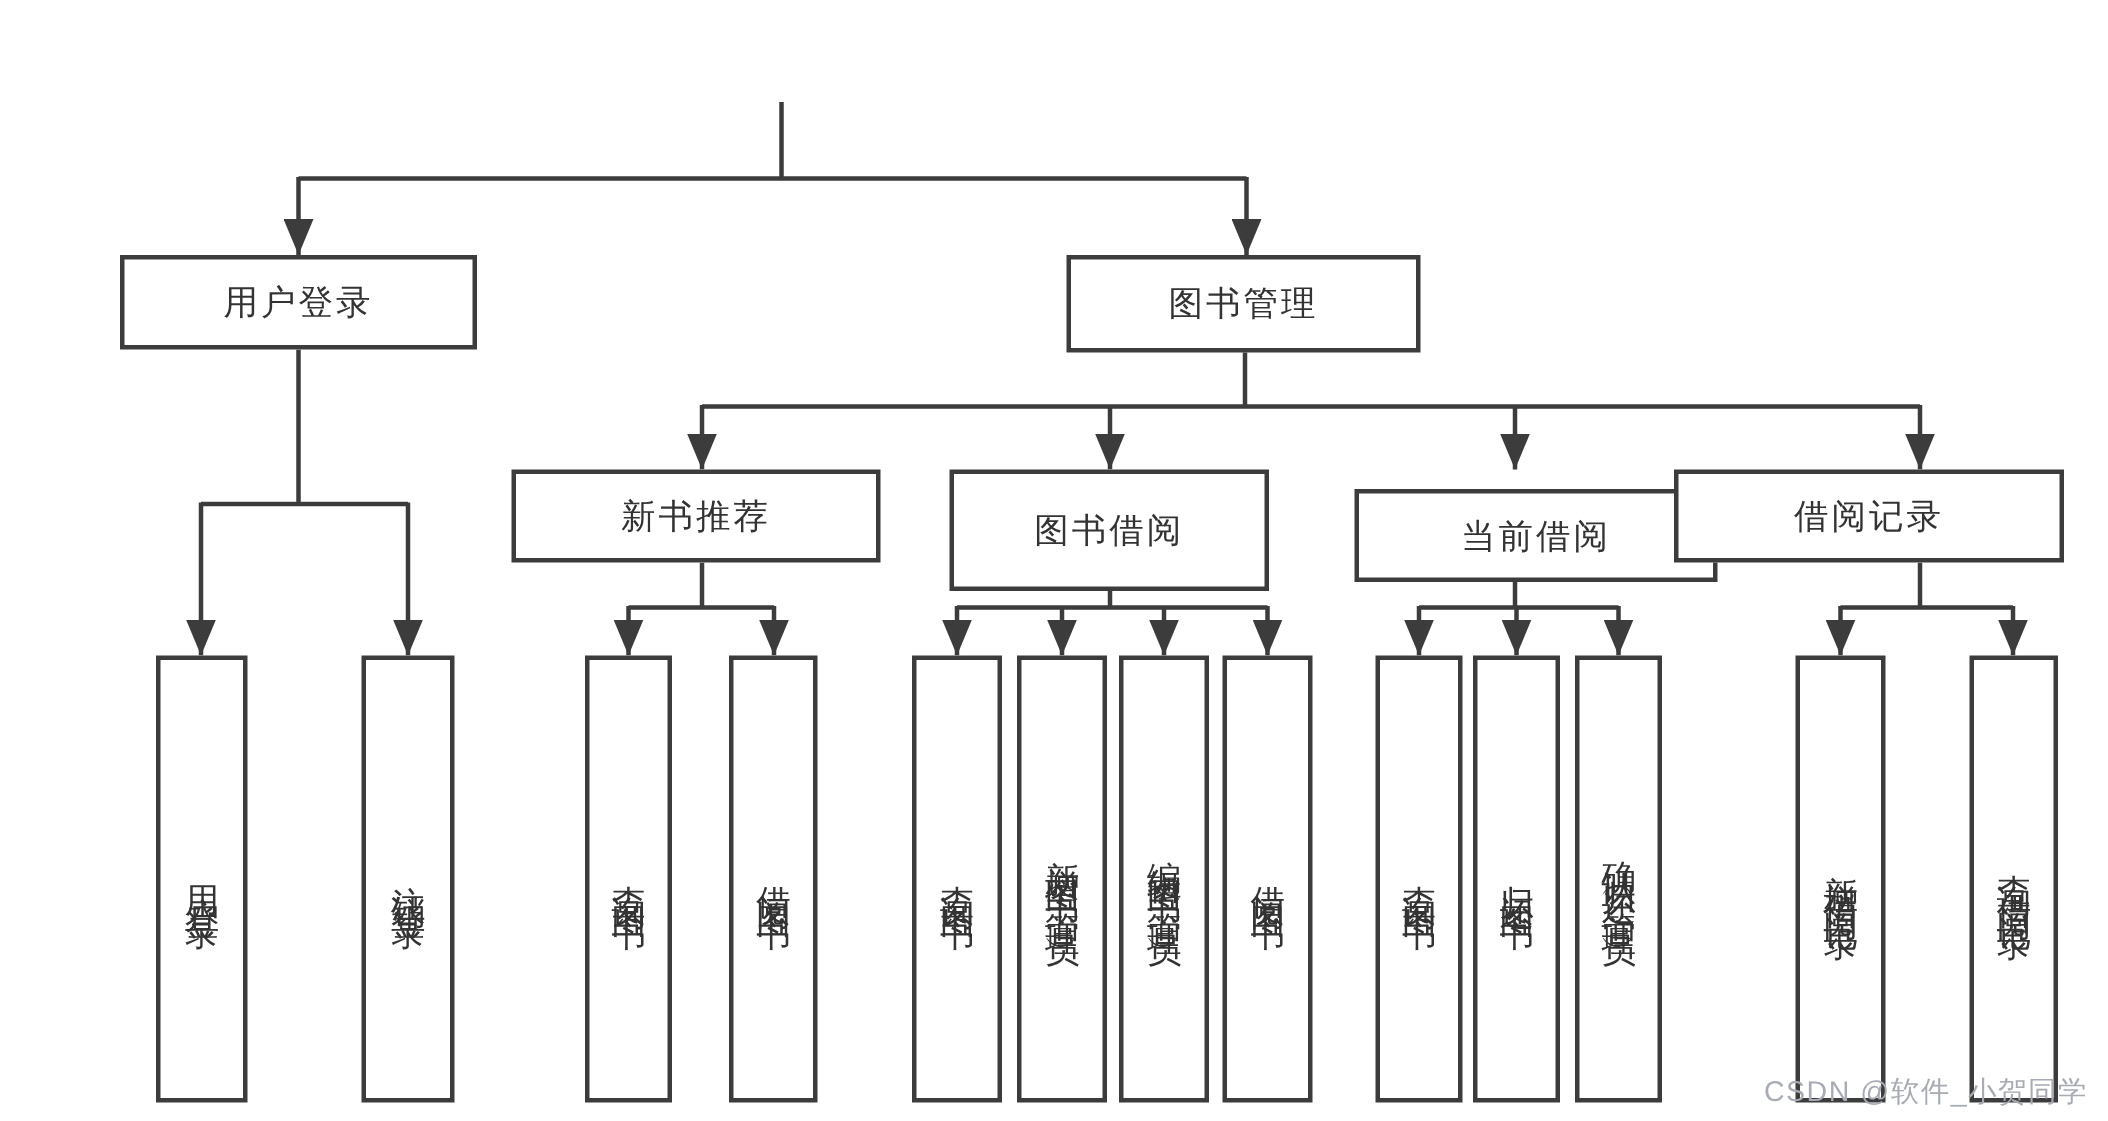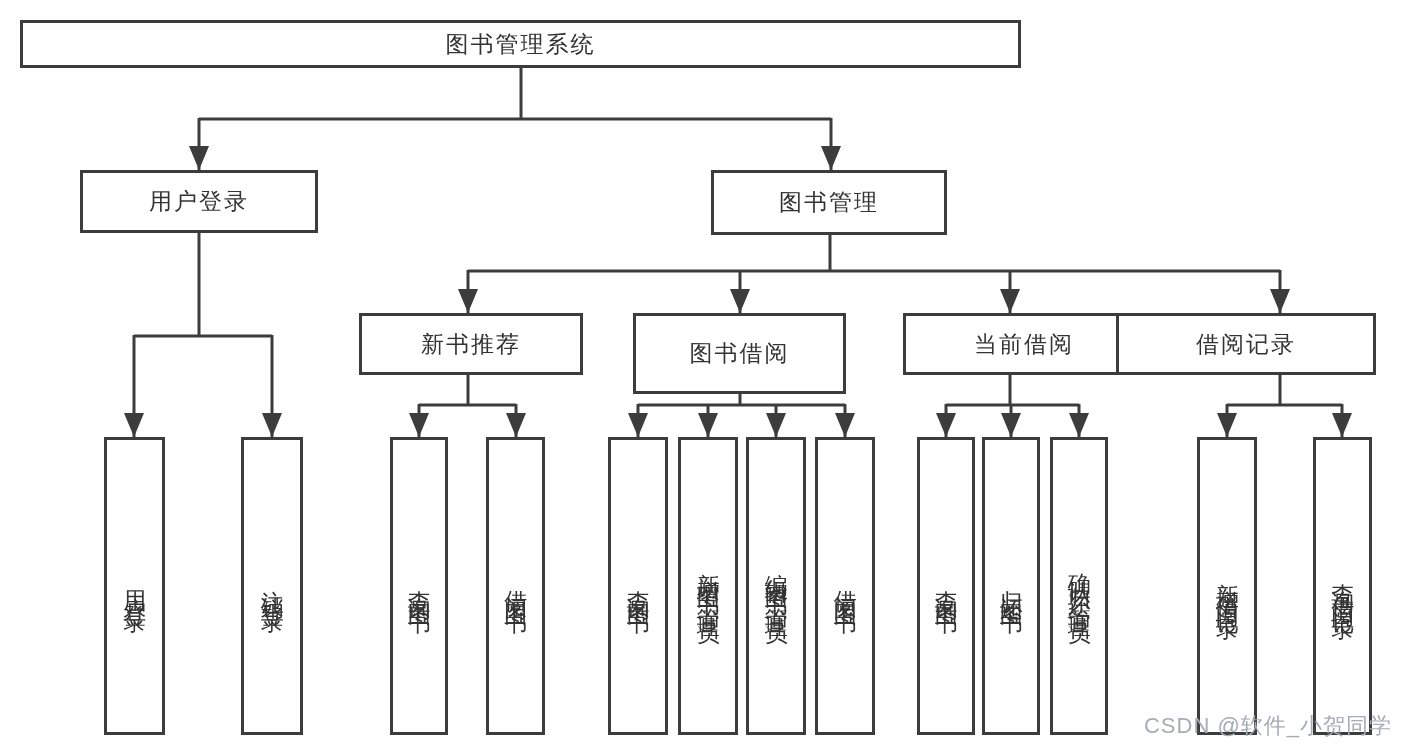--- a/index.html
+++ b/index.html
@@ -32,21 +32,21 @@
   .vnode .vlabel{
     writing-mode:vertical-rl;
     font-size:23px;
     letter-spacing:7px;
     line-height:1.1;
     white-space:nowrap;
   }
   .watermark{
     position:absolute;
     right:13px;bottom:6px;
-    font-size:22px;
+    font-size:19px;
     color:var(--watermark);
     letter-spacing:1px;
     z-index:5;
     white-space:nowrap;
   }
 </style>
 </head>
 <body>
 
 <div class="stage">
@@ -92,38 +92,35 @@
     <path class="cline" d="M946,404 V437" marker-end="url(#arrowhead)"></path>
     <path class="cline" d="M1011,404 V437" marker-end="url(#arrowhead)"></path>
     <path class="cline" d="M1079,404 V437" marker-end="url(#arrowhead)"></path>
 
     <path class="cline" d="M1280,375 V405"></path>
     <path class="cline" d="M1227,405 H1342"></path>
     <path class="cline" d="M1227,404 V437" marker-end="url(#arrowhead)"></path>
     <path class="cline" d="M1342,404 V437" marker-end="url(#arrowhead)"></path>
   </svg>
 
-  <div class="node hnode" style="left:20px;top:20px;width:1001px;height:48px">
-    <span>图书管理系统</span>
-  </div>
 
   <div class="node hnode" style="left:80px;top:170px;width:238px;height:63px">
     <span>用户登录</span>
   </div>
   <div class="node hnode" style="left:711px;top:170px;width:236px;height:65px">
     <span>图书管理</span>
   </div>
 
-  <div class="node hnode" style="left:359px;top:313px;width:224px;height:62px">
+  <div class="node hnode" style="left:341px;top:313px;width:246px;height:62px">
     <span>新书推荐</span>
   </div>
   <div class="node hnode" style="left:633px;top:313px;width:213px;height:81px">
     <span>图书借阅</span>
   </div>
-  <div class="node hnode" style="left:903px;top:313px;width:242px;height:62px">
+  <div class="node hnode" style="left:903px;top:326px;width:242px;height:62px">
     <span>当前借阅</span>
   </div>
   <div class="node hnode" style="left:1116px;top:313px;width:260px;height:62px">
     <span>借阅记录</span>
   </div>
 
   <div class="node vnode" style="left:104px;top:437px;width:61px;height:298px">
     <span class="vlabel">用户登录</span>
   </div>
   <div class="node vnode" style="left:241px;top:437px;width:62px;height:298px">

